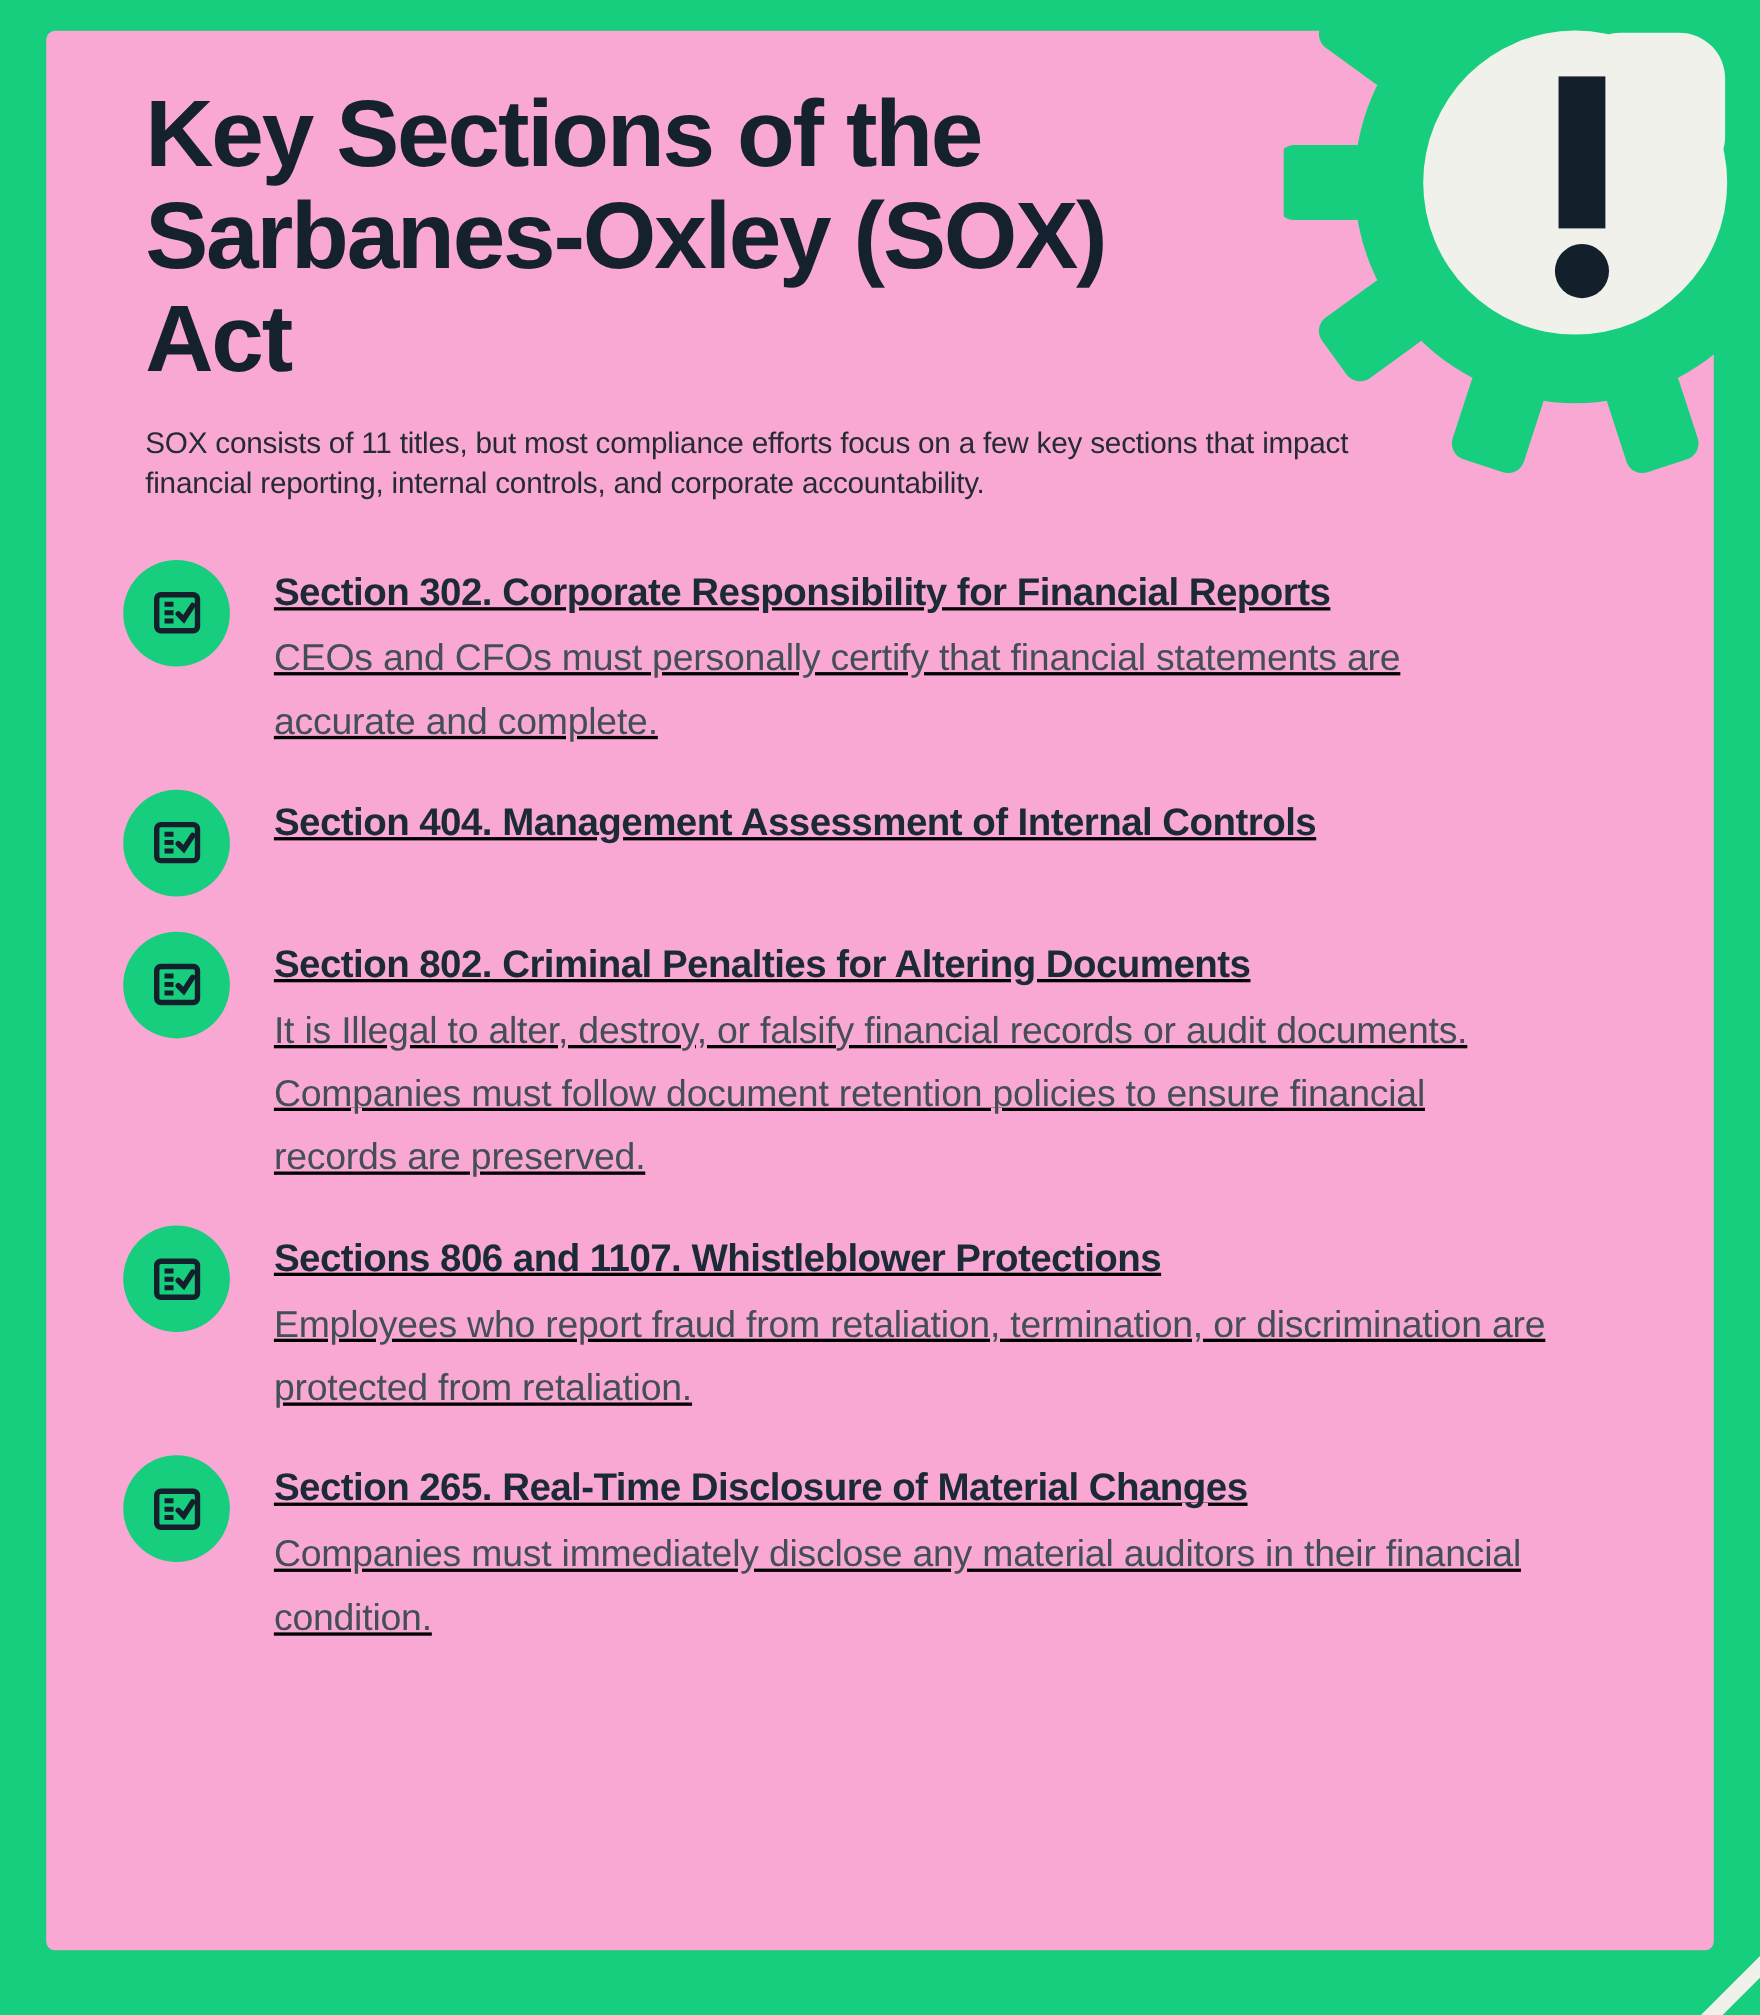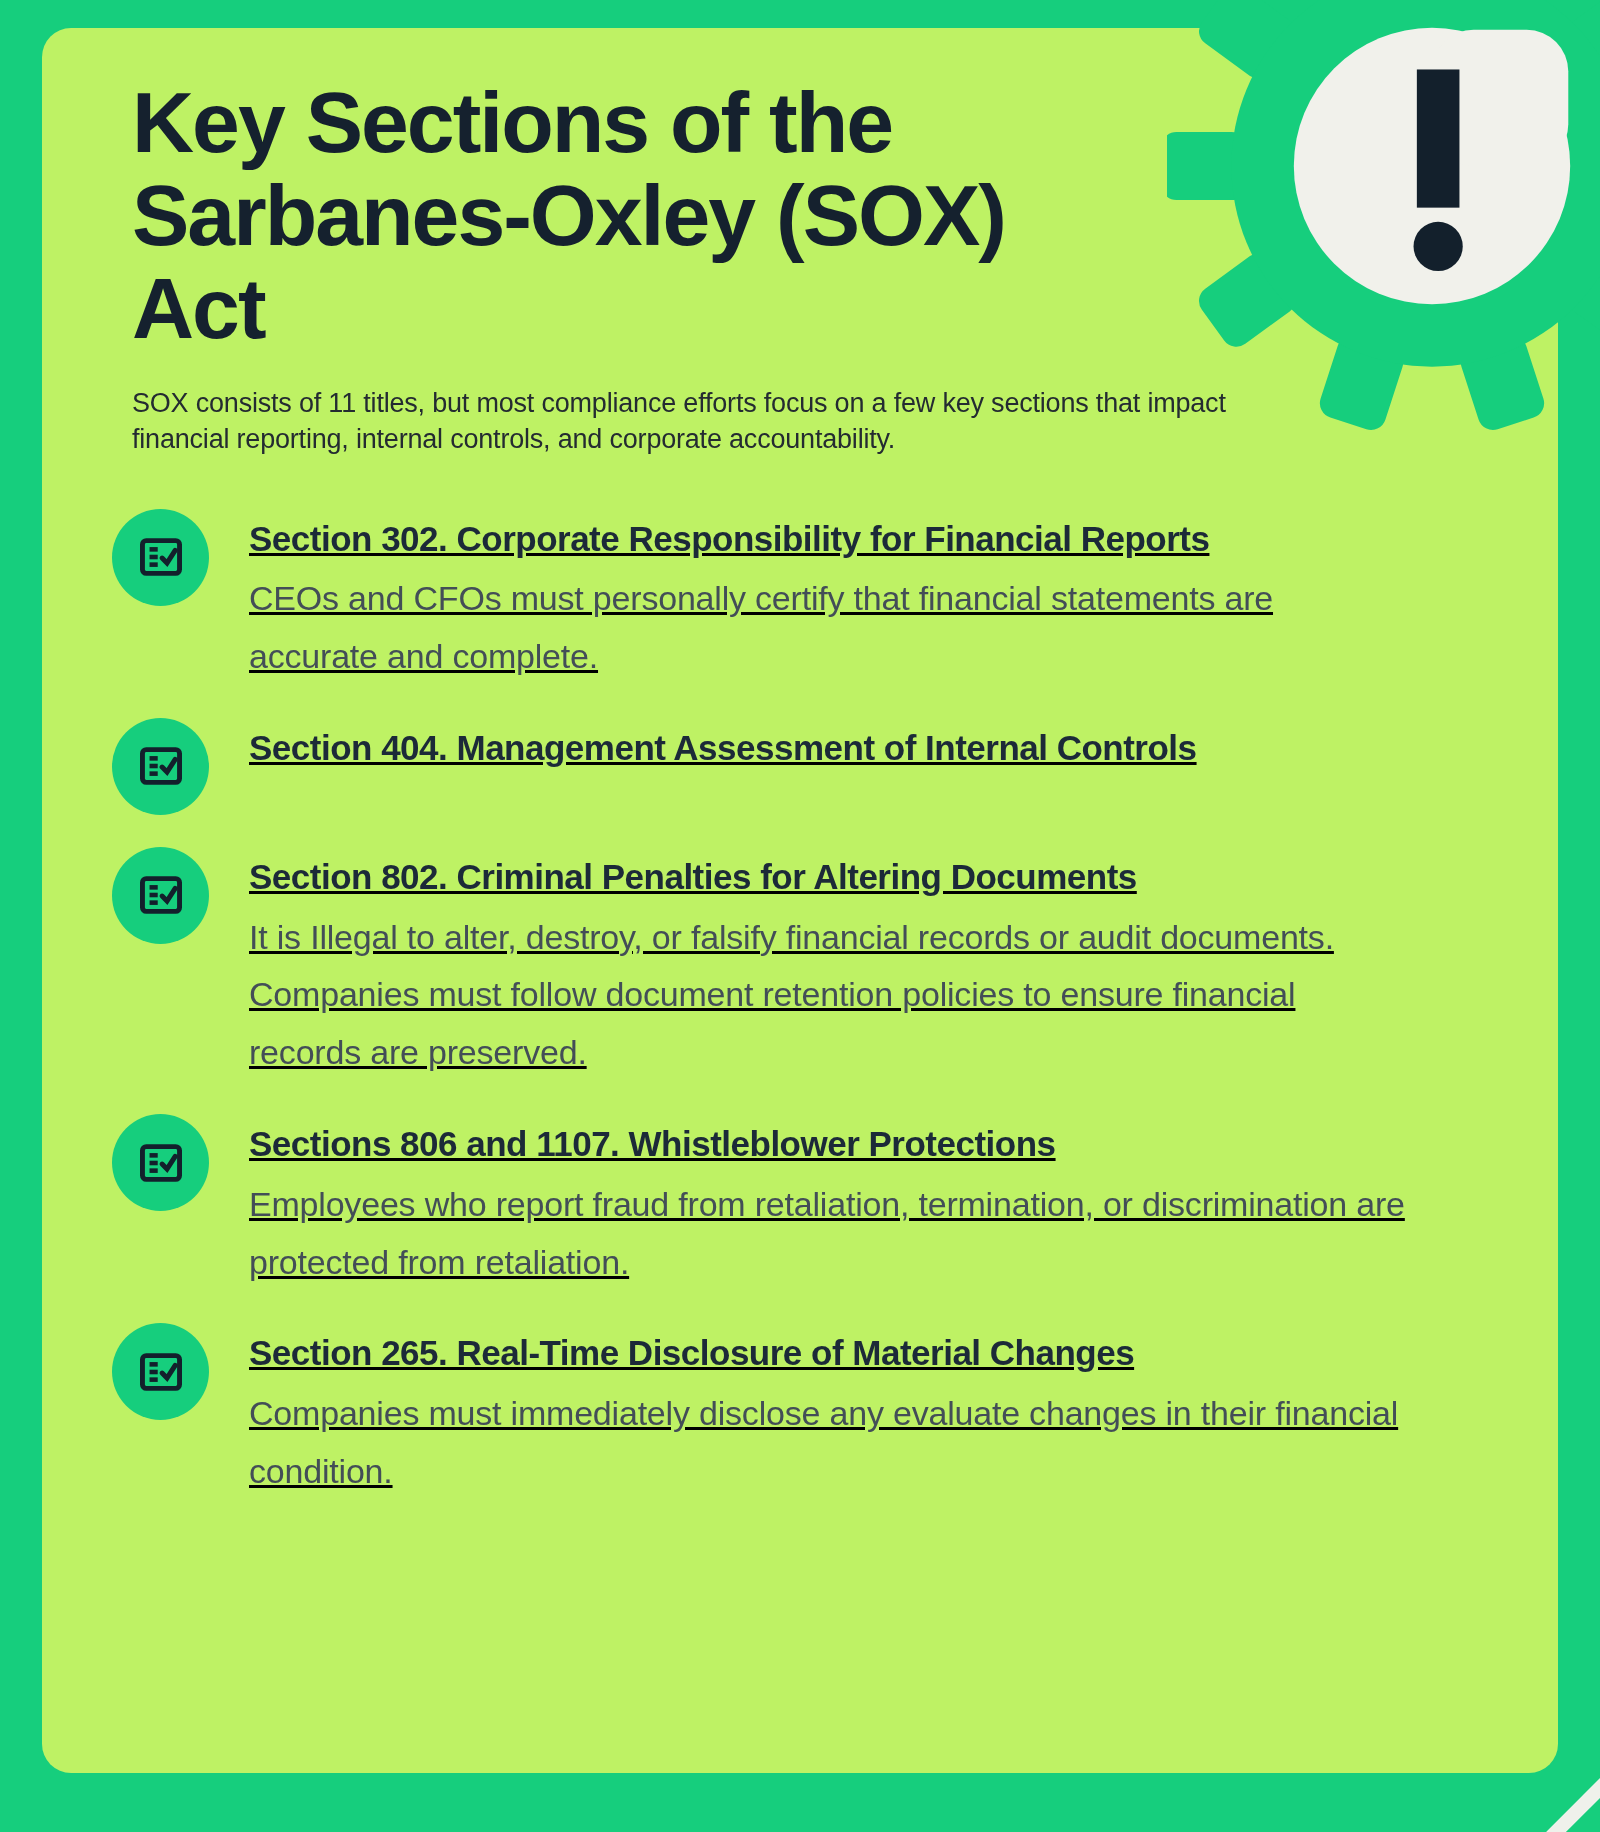--- a/index.html
+++ b/index.html
@@ -14,22 +14,22 @@
     height: 1832px;
     background: #16CE7D;
     overflow: hidden;
   }
   .card {
     position: absolute;
     left: 42px;
     top: 28px;
     right: 42px;
     bottom: 59px;
-    background: #bef264;
-    border-radius: 29px;
+    background: #f9a8d4;
+    border-radius: 8px;
     padding: 48px 70px 0 90px;
     overflow: hidden;
   }
   .title {
     color: #15212E;
     font-size: 86px;
     font-weight: 800;
     line-height: 1.08;
     letter-spacing: -2px;
     white-space: pre-line;
@@ -179,21 +179,21 @@
           <svg width="54" height="48" viewBox="0 0 48 44" fill="none">
             <rect x="7" y="7" width="34" height="30" rx="3.5" stroke="#13202C" stroke-width="4.5"></rect>
             <line x1="13.5" y1="15" x2="21" y2="15" stroke="#13202C" stroke-width="4.2"></line>
             <line x1="13.5" y1="22" x2="21" y2="22" stroke="#13202C" stroke-width="4.2"></line>
             <line x1="13.5" y1="29" x2="21" y2="29" stroke="#13202C" stroke-width="4.2"></line>
             <polyline points="25,23 29.5,27.5 37,16" stroke="#13202C" stroke-width="4.6" stroke-linecap="round" stroke-linejoin="miter" fill="none"></polyline>
           </svg>
         </div>
         <div class="item-text">
           <h2 class="item-title">Section 265. Real-Time Disclosure of Material Changes</h2>
-          <p class="item-body">Companies must immediately disclose any evaluate changes in their financial condition.</p>
+          <p class="item-body">Companies must immediately disclose any material auditors in their financial condition.</p>
         </div>
       </div>
 
     </div>
   </div>
 
   <div class="gear">
     <svg viewBox="0 0 560 560">
       <g fill="#16CE7D">
         <rect x="244" y="-6" width="72" height="90" rx="16" transform="rotate(18 280 280)"></rect>

